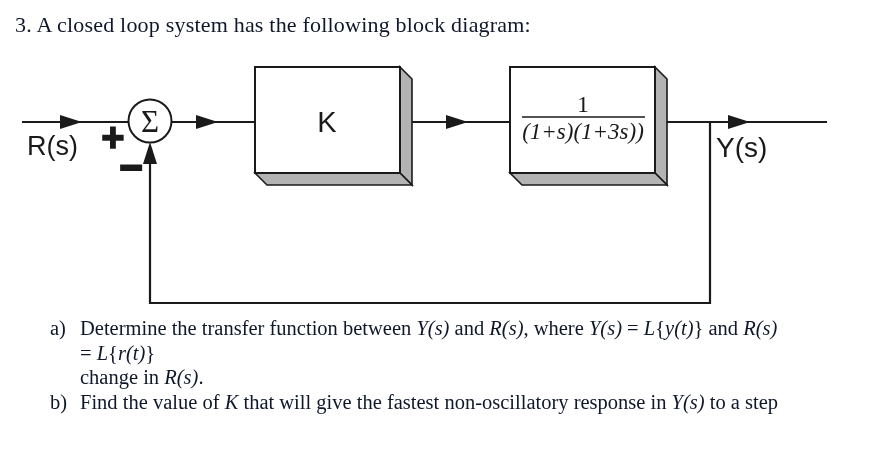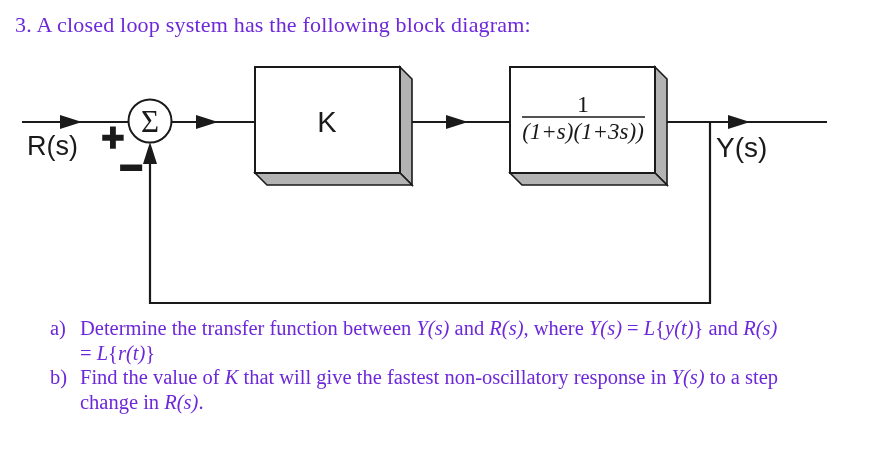--- a/index.html
+++ b/index.html
@@ -1,17 +1,17 @@
 <!DOCTYPE html>
 <html><head>
 <meta charset="utf-8">
 <style>
   html,body{margin:0;padding:0;background:#fff;}
   #page{position:relative;width:875px;height:456px;background:#ffffff;overflow:hidden;
-        font-family:"Liberation Serif",serif;color:#6d28d9;}
+        font-family:"Liberation Serif",serif;color:#0f172a;}
   #title{position:absolute;left:15px;top:12px;font-size:22px;letter-spacing:.2px;white-space:nowrap;}
   #diagram{position:absolute;left:0;top:50px;}
   .lbl-sans{font-family:"Liberation Sans",sans-serif;fill:#1a1a1a;}
   .lbl-serif{font-family:"Liberation Serif",serif;fill:#1a1a1a;}
   #questions{position:absolute;left:50px;top:316px;width:800px;font-size:20.5px;line-height:24.6px;}
   .qline{white-space:nowrap;}
   .qlabel{display:inline-block;width:30px;}
   .qline span.i{font-style:italic;}
 </style>
 </head>
@@ -54,17 +54,17 @@
     <polygon points="728,65 728,79 750,72" fill="#1a1a1a"></polygon>
     <text class="lbl-sans" x="716" y="107" font-size="28">Y(s)</text>
 
     <polyline points="710,72 710,253 150,253 150,108" fill="none" stroke="#1a1a1a" stroke-width="2.2"></polyline>
     <polygon points="143,114 157,114 150,92" fill="#1a1a1a"></polygon>
   </svg>
 
   <div id="questions">
     <div class="qline"><span class="qlabel">a)</span><span><span>Determine the transfer function between </span><span class="i">Y(s)</span><span> and </span><span class="i">R(s)</span><span>, where </span><span class="i">Y(s)</span><span> = </span><span class="i">L</span><span>{</span><span class="i">y(t)</span><span>} and </span><span class="i">R(s)</span></span></div>
     <div class="qline"><span class="qlabel"></span><span><span>= </span><span class="i">L</span><span>{</span><span class="i">r(t)</span><span>}</span></span></div>
+    <div class="qline"><span class="qlabel"></span><span><span>change in </span><span class="i">R(s)</span><span>.</span></span></div>
     <div class="qline"><span class="qlabel">b)</span><span><span>Find the value of </span><span class="i">K</span><span> that will give the fastest non-oscillatory response in </span><span class="i">Y(s)</span><span> to a step</span></span></div>
-    <div class="qline"><span class="qlabel"></span><span><span>change in </span><span class="i">R(s)</span><span>.</span></span></div>
   </div>
 
 </div>
 
 </body></html>

